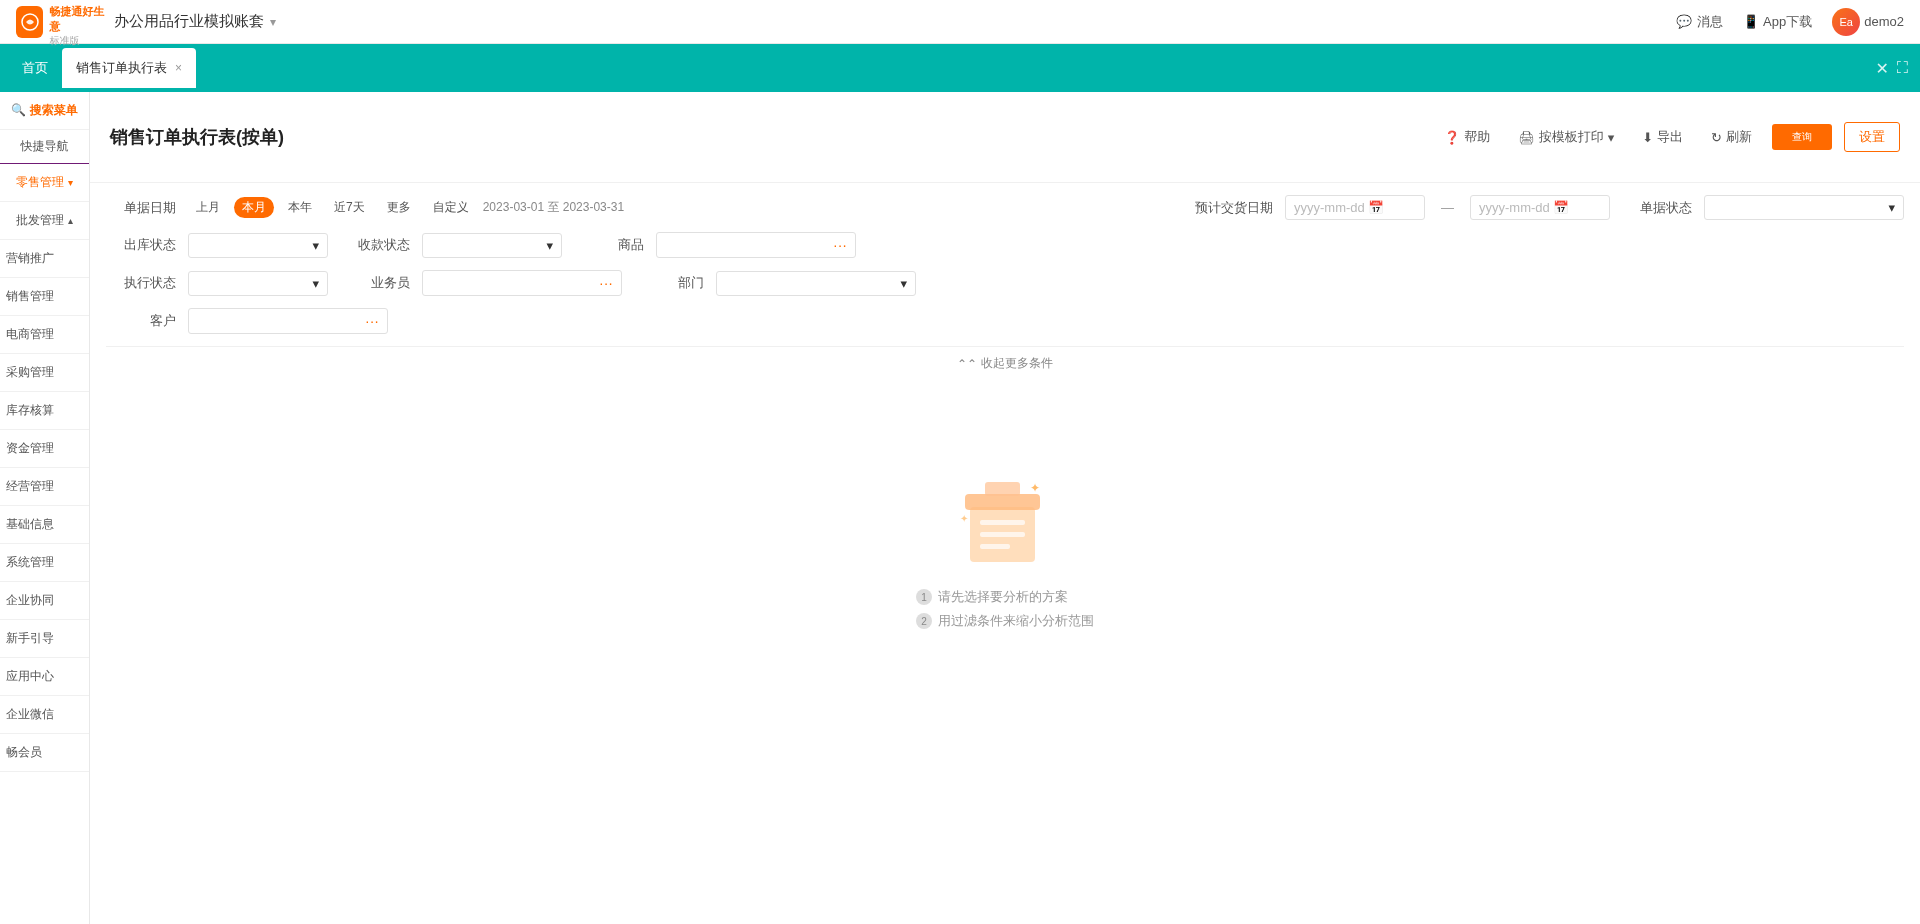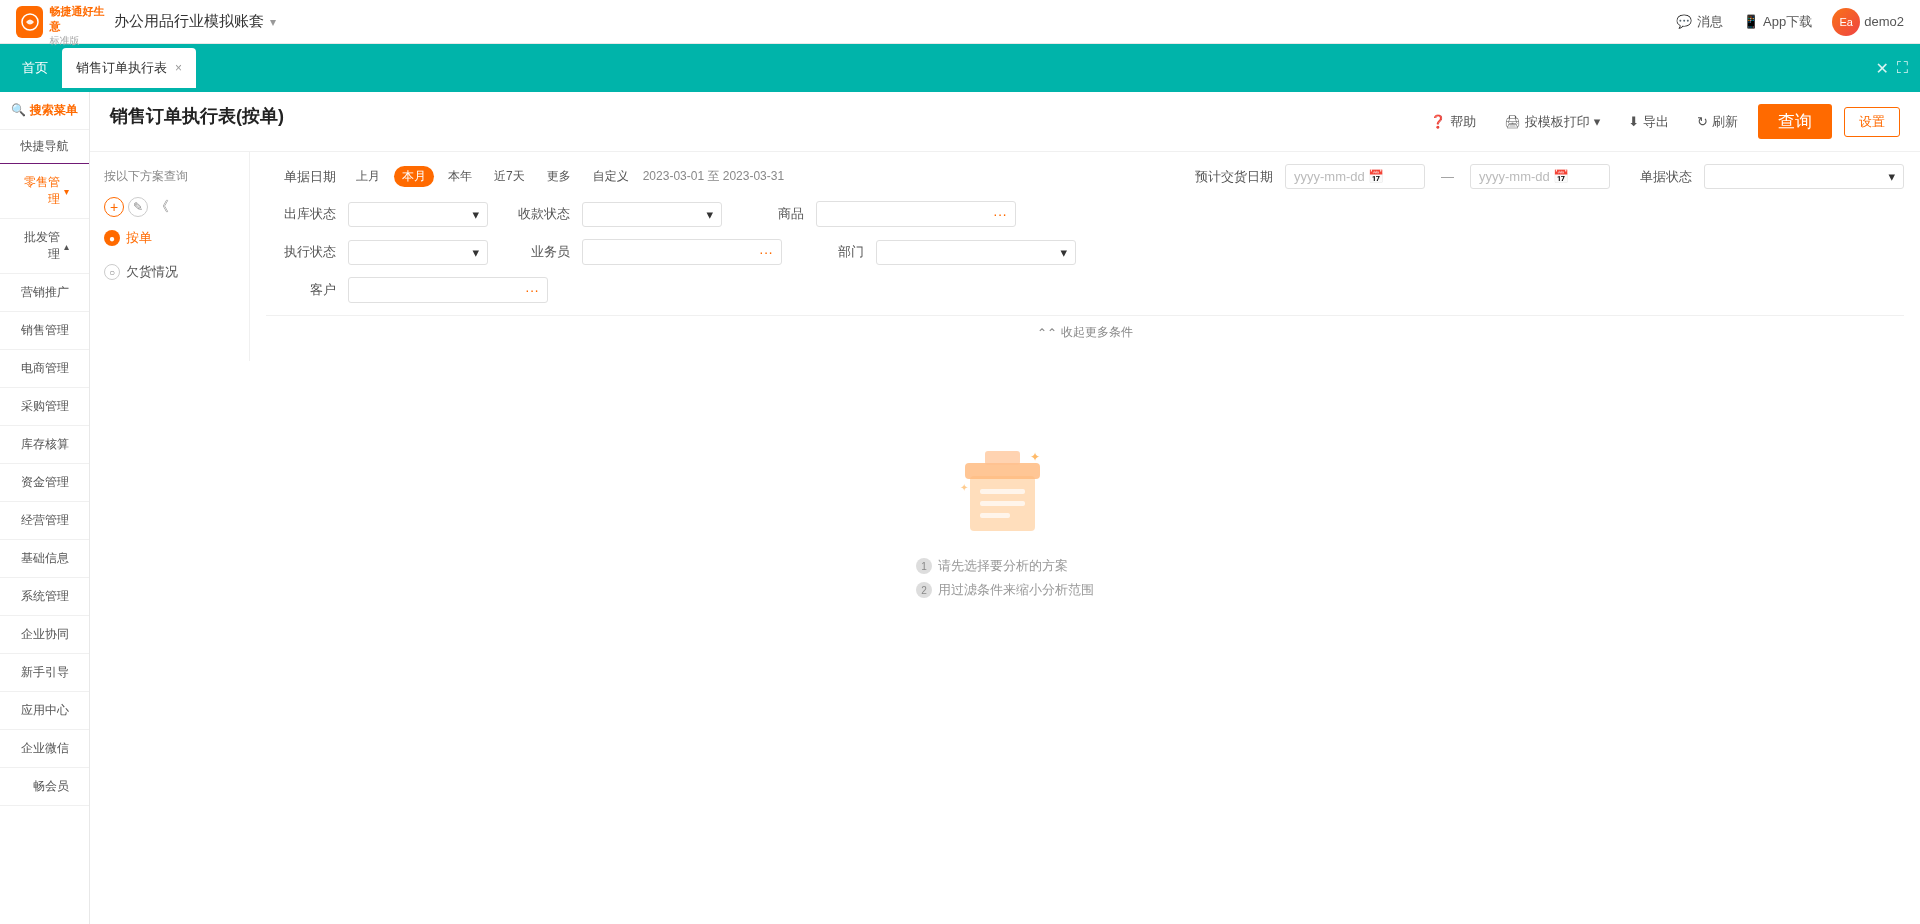--- a/index.html
+++ b/index.html
@@ -94,22 +94,22 @@
 
     
     .sidebar {
       width: 90px;
       background: #fff;
       border-right: 1px solid #e8e8e8;
       display: flex; flex-direction: column;
       overflow-y: auto;
     }
     .sidebar-item {
-      padding: 10px 20px;
-      text-align: right;
+      padding: 10px 6px;
+      text-align: left;
       font-size: 12px;
       color: #555;
       cursor: pointer;
       border-bottom: 1px solid #f0f0f0;
     }
     .sidebar-item.active { color: #ff6a00; }
     .sidebar-item.has-arrow {
       display: flex; align-items: center; justify-content: center; gap: 4px;
     }
     .sidebar-search {
@@ -133,22 +133,23 @@
     
     .content-area {
       flex: 1;
       background: #fff;
       overflow-y: auto;
       padding: 0;
     }
 
     
     .page-header {
-      padding: 12px 20px;
-      display: flex;
+      padding: 30px 20px;
+      display: flex;
+      align-items: center;
       justify-content: space-between;
       border-bottom: 1px solid #f0f0f0;
       gap: 25px;
     }
     .page-title {
       font-size: 18px;
       font-weight: bold;
       color: #222;
     }
     .page-actions {
@@ -157,21 +158,21 @@
     .action-btn {
       display: flex; align-items: center; gap: 4px;
       color: #555; font-size: 13px; cursor: pointer; padding: 4px 8px;
     }
     .btn-primary {
       background: #ff6a00;
       color: #fff;
       border: none;
       padding: 6px 20px;
       border-radius: 3px;
-      font-size: 17px;
+      font-size: 10px;
       cursor: pointer;
     }
     .btn-secondary {
       background: #fff;
       color: #ff6a00;
       border: 1px solid #ff6a00;
       padding: 5px 14px;
       border-radius: 3px;
       font-size: 13px;
       cursor: pointer;
@@ -491,36 +492,20 @@
           <span>↻</span>
           <span>刷新</span>
         </div>
         <button class="btn-primary">查询</button>
         <button class="btn-secondary">设置</button>
       </div>
     </div>
 
     <div class="filter-panel">
 
-      <div class="filter-sidebar">
-        <div class="filter-sidebar-title">按以下方案查询</div>
-        <div class="filter-sidebar-action">
-          <div class="filter-add-btn">+</div>
-          <div class="filter-icon-btn">✎</div>
-          <div class="filter-collapse-btn">《</div>
-        </div>
-        <div class="filter-menu-item active">
-          <span class="dot">●</span>
-          <span>按单</span>
-        </div>
-        <div class="filter-menu-item">
-          <span class="dot-outline">○</span>
-          <span>欠货情况</span>
-        </div>
-      </div>
 
       <div class="filter-main">
 
         <div class="filter-row">
           <span class="filter-label">单据日期</span>
           <div class="filter-date-group">
             <span class="date-btn">上月</span>
             <span class="date-btn active">本月</span>
             <span class="date-btn">本年</span>
             <span class="date-btn">近7天</span>

